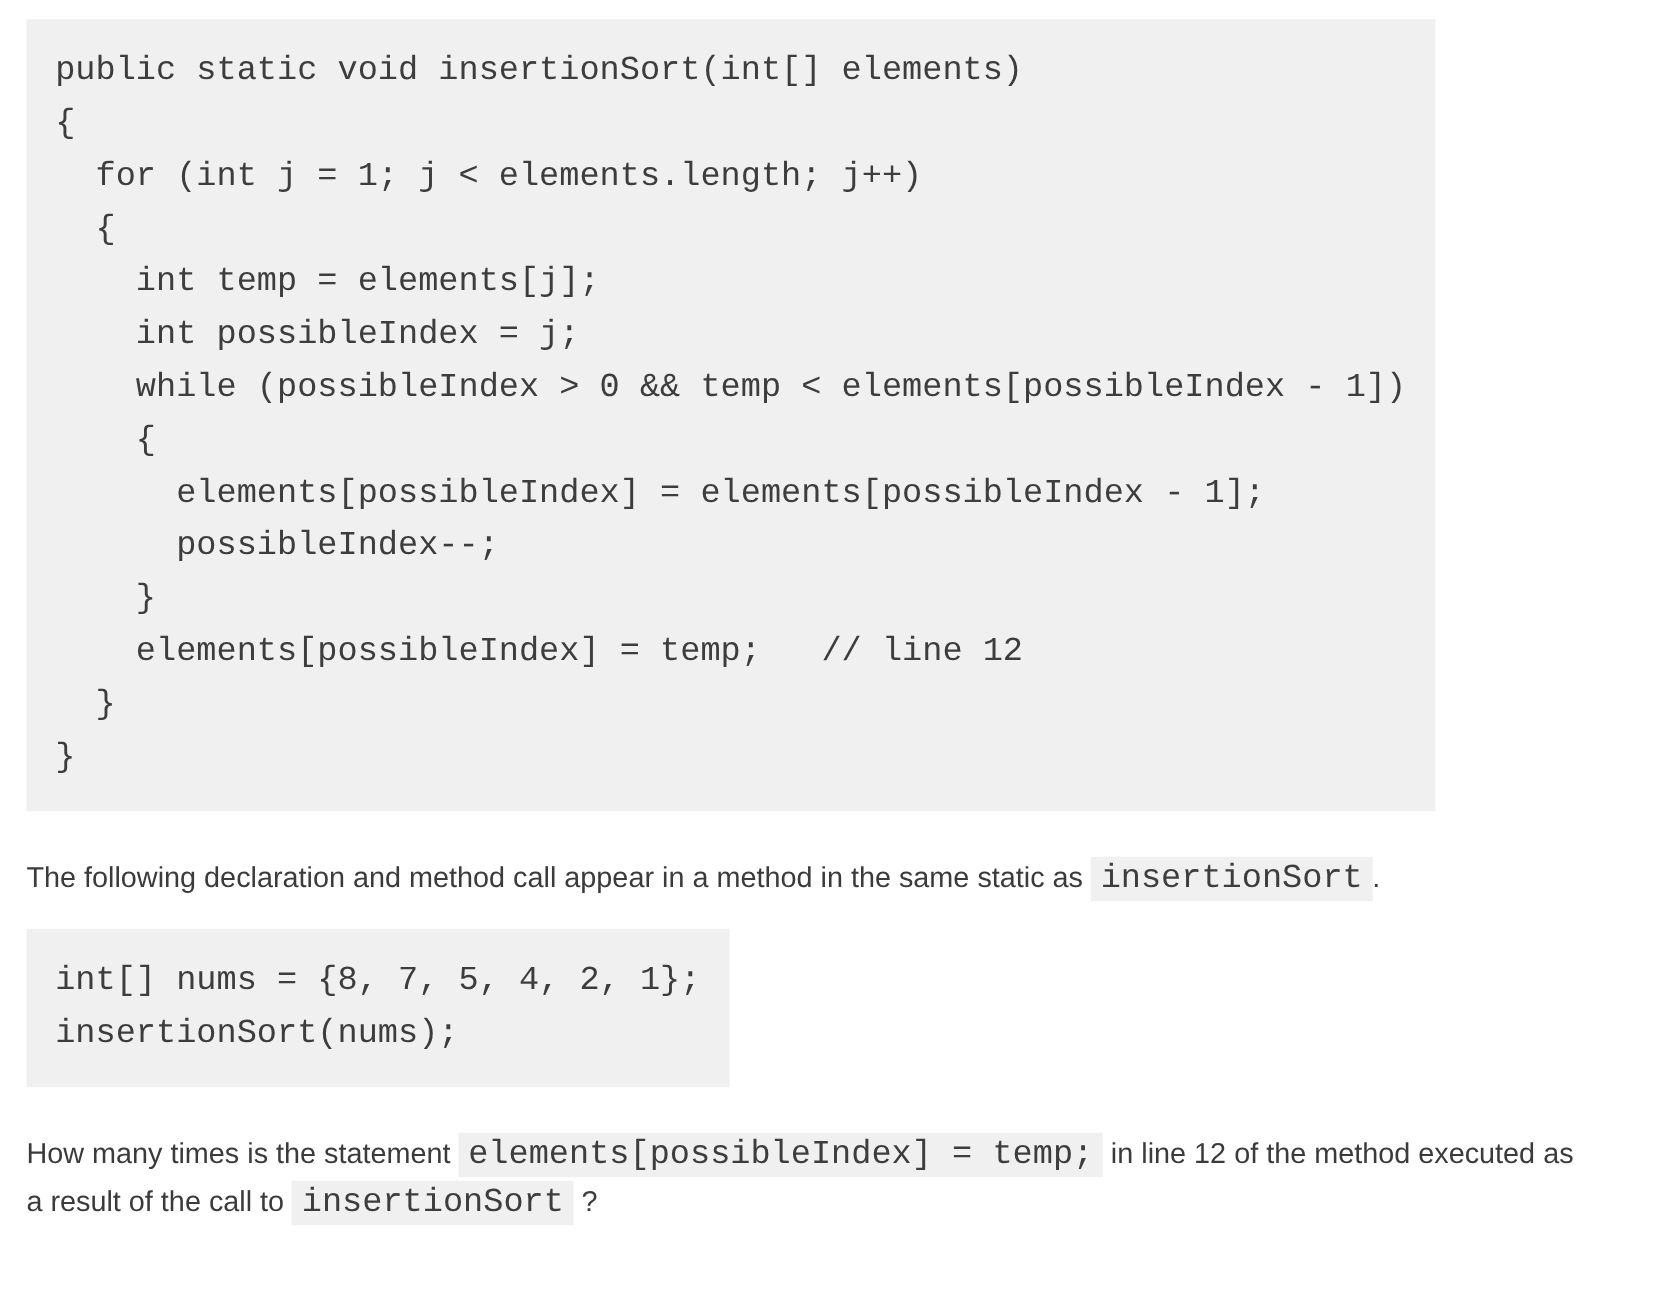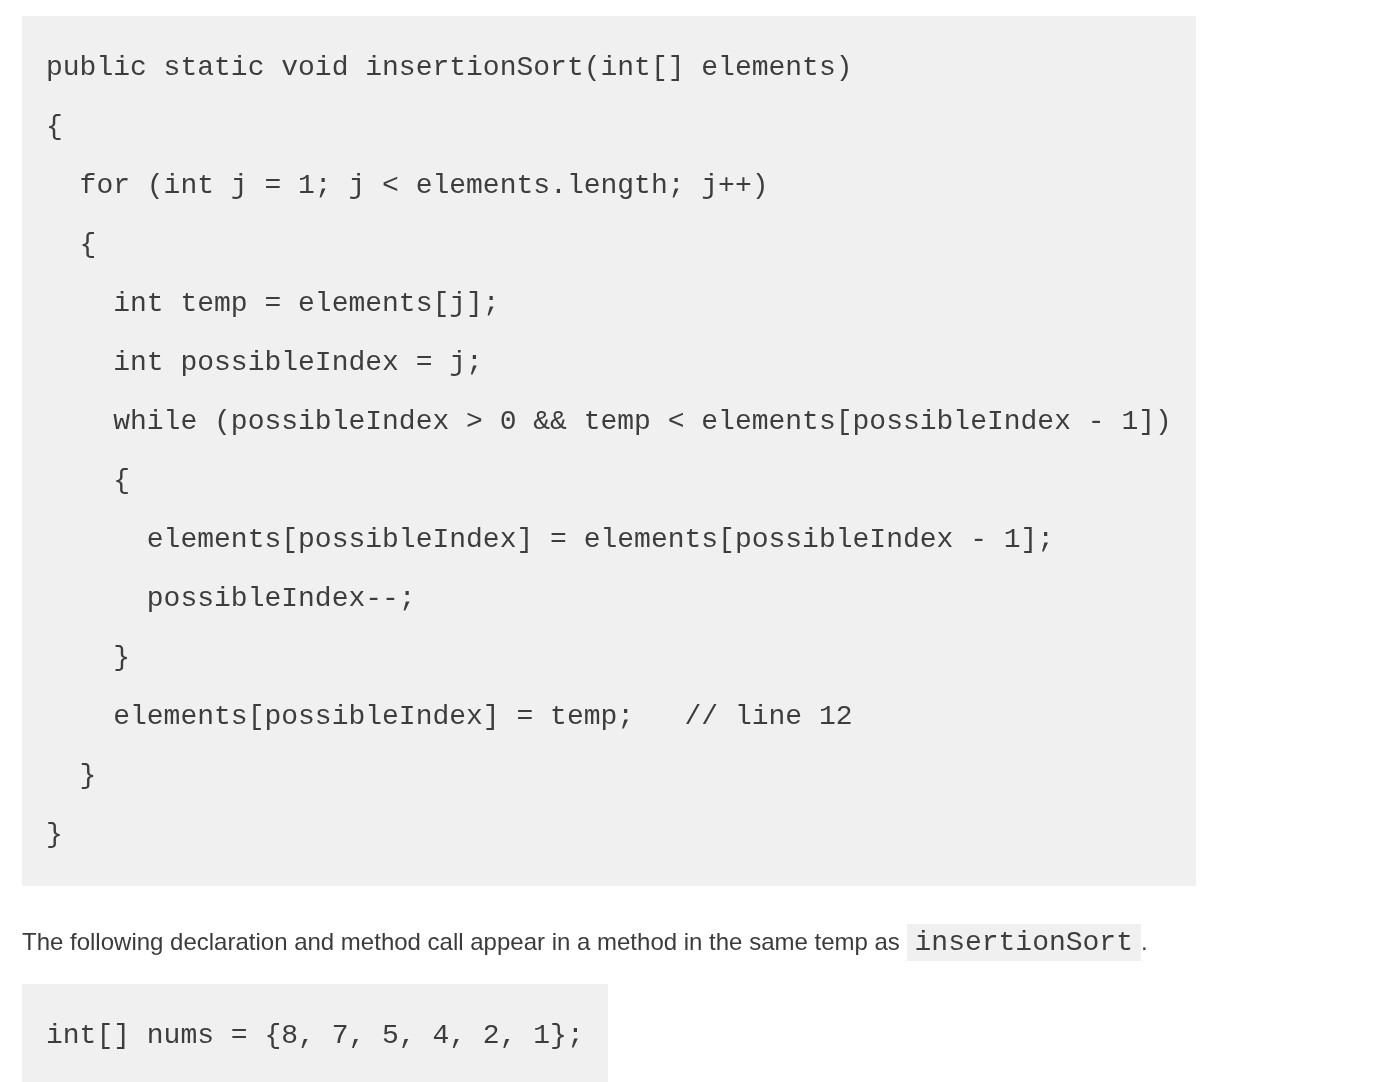--- a/index.html
+++ b/index.html
@@ -36,21 +36,21 @@
   .code-wrap {
     
   }
   pre.code-block {
     display: inline-block;
     margin: 0;
     background: #f0f0f0;
     color: #3d3d3d;
     font-family: "Liberation Mono", monospace;
     font-size: 28px;
-    line-height: 59px;
+    line-height: 44px;
     padding: 22px 24px;
     white-space: pre;
   }
   .call-wrap {
     margin-top: 22px;
     text-decoration: underline;
   }
   code.inline-code {
     background: #f0f0f0;
     color: #3d3d3d;
@@ -79,22 +79,25 @@
     {
       elements[possibleIndex] = elements[possibleIndex - 1];
       possibleIndex--;
     }
     elements[possibleIndex] = temp;   // line 12
   }
 }</pre>
   </div>
 
   <p class="para decl-para">
-    <span>The following declaration and method call appear in a method in the same temp as </span><code class="inline-code">insertionSort</code><span>.</span>
+    <span>The following declaration and method call appear in a method in the same static as </span><code class="inline-code">insertionSort</code><span>.</span>
   </p>
 
   <div class="code-wrap call-wrap">
     <pre class="code-block">int[] nums = {8, 7, 5, 4, 2, 1};
 insertionSort(nums);</pre>
   </div>
 
+  <p class="para question-para">
+    <span>How many times is the statement </span><code class="inline-code">elements[possibleIndex] = temp;</code><span> in line 12 of the method executed as a result of the call to </span><code class="inline-code">insertionSort</code><span> ?</span>
+  </p>
 
 </div>
 
 </body></html>

